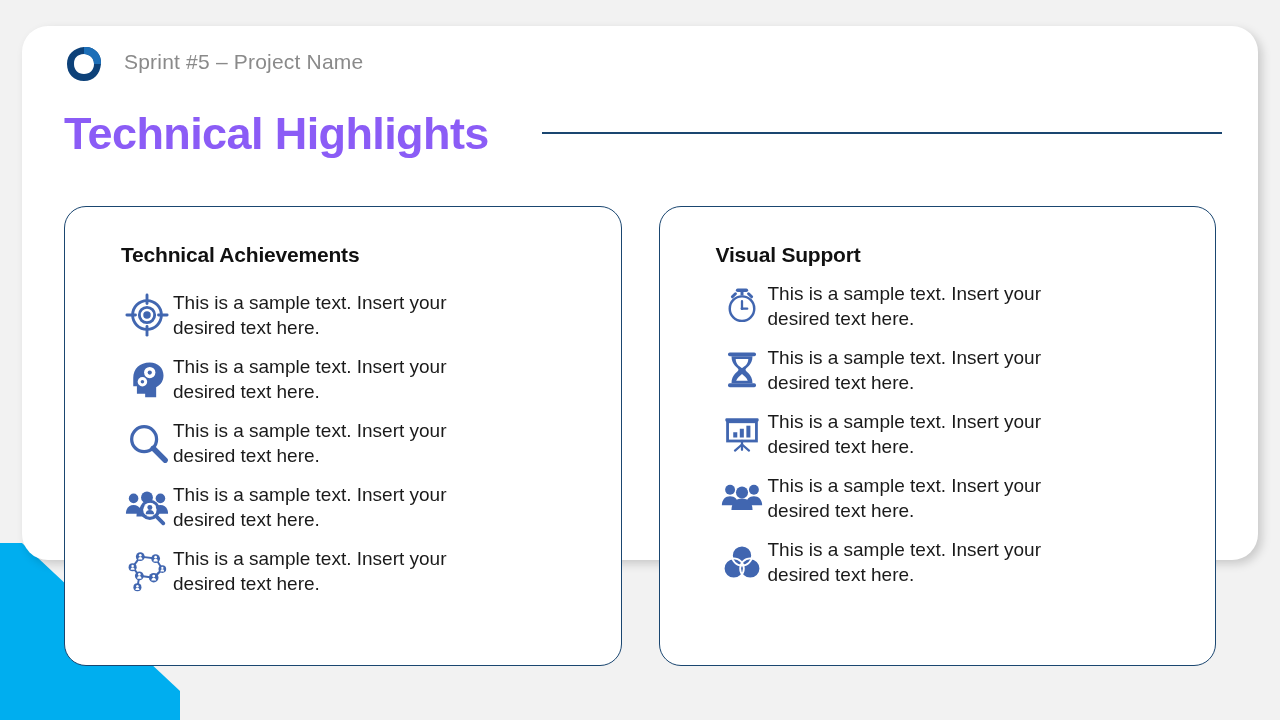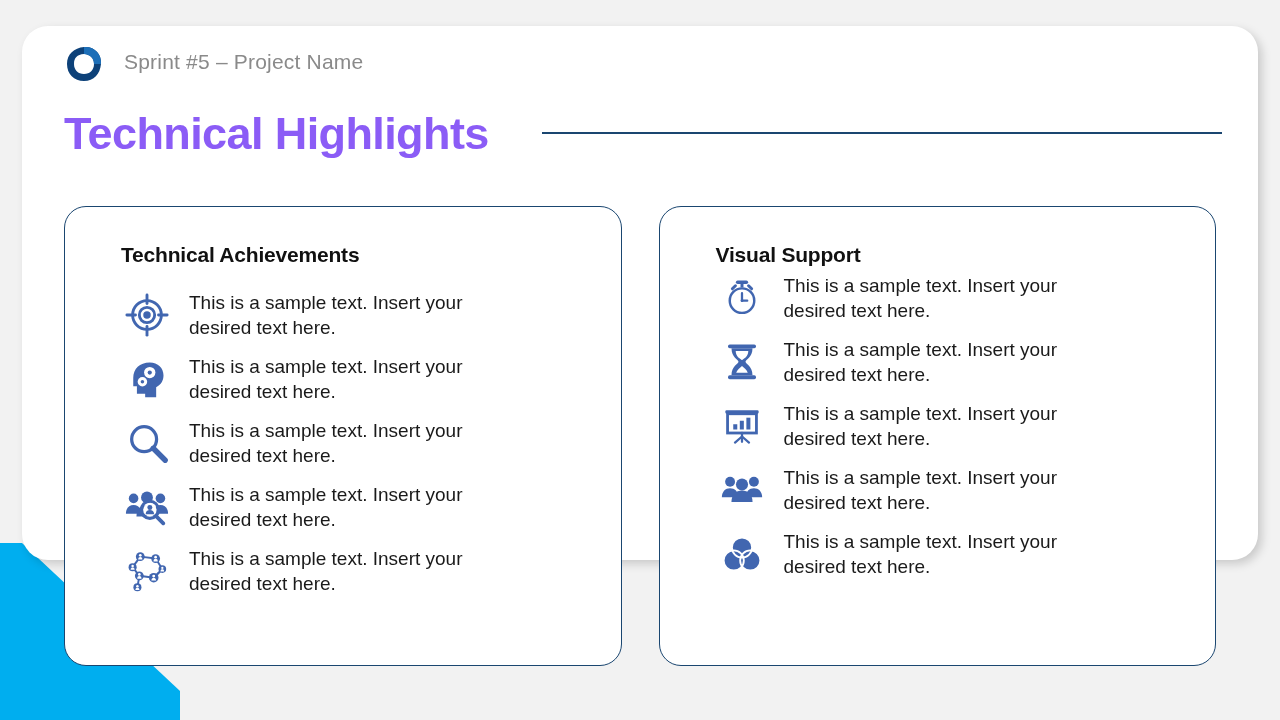--- a/index.html
+++ b/index.html
@@ -122,33 +122,32 @@
   }
 
   .card-title {
     font-size: 21px;
     font-weight: bold;
     color: #111111;
     margin-bottom: 22px;
     letter-spacing: -0.2px;
   }
 
-  .card-right .card-title { margin-bottom: 5px; }
+  .card-right .card-title { margin-bottom: 13px; }
 
   .bullet-list {
     list-style: none;
     display: flex;
     flex-direction: column;
     gap: 12px;
   }
 
   .bullet-item {
     display: flex;
     align-items: center;
-    gap: 16px;
   }
 
   .bullet-icon {
     flex: 0 0 auto;
     width: 52px;
     height: 52px;
     display: flex;
     align-items: center;
     justify-content: center;
     color: #4166b0;

